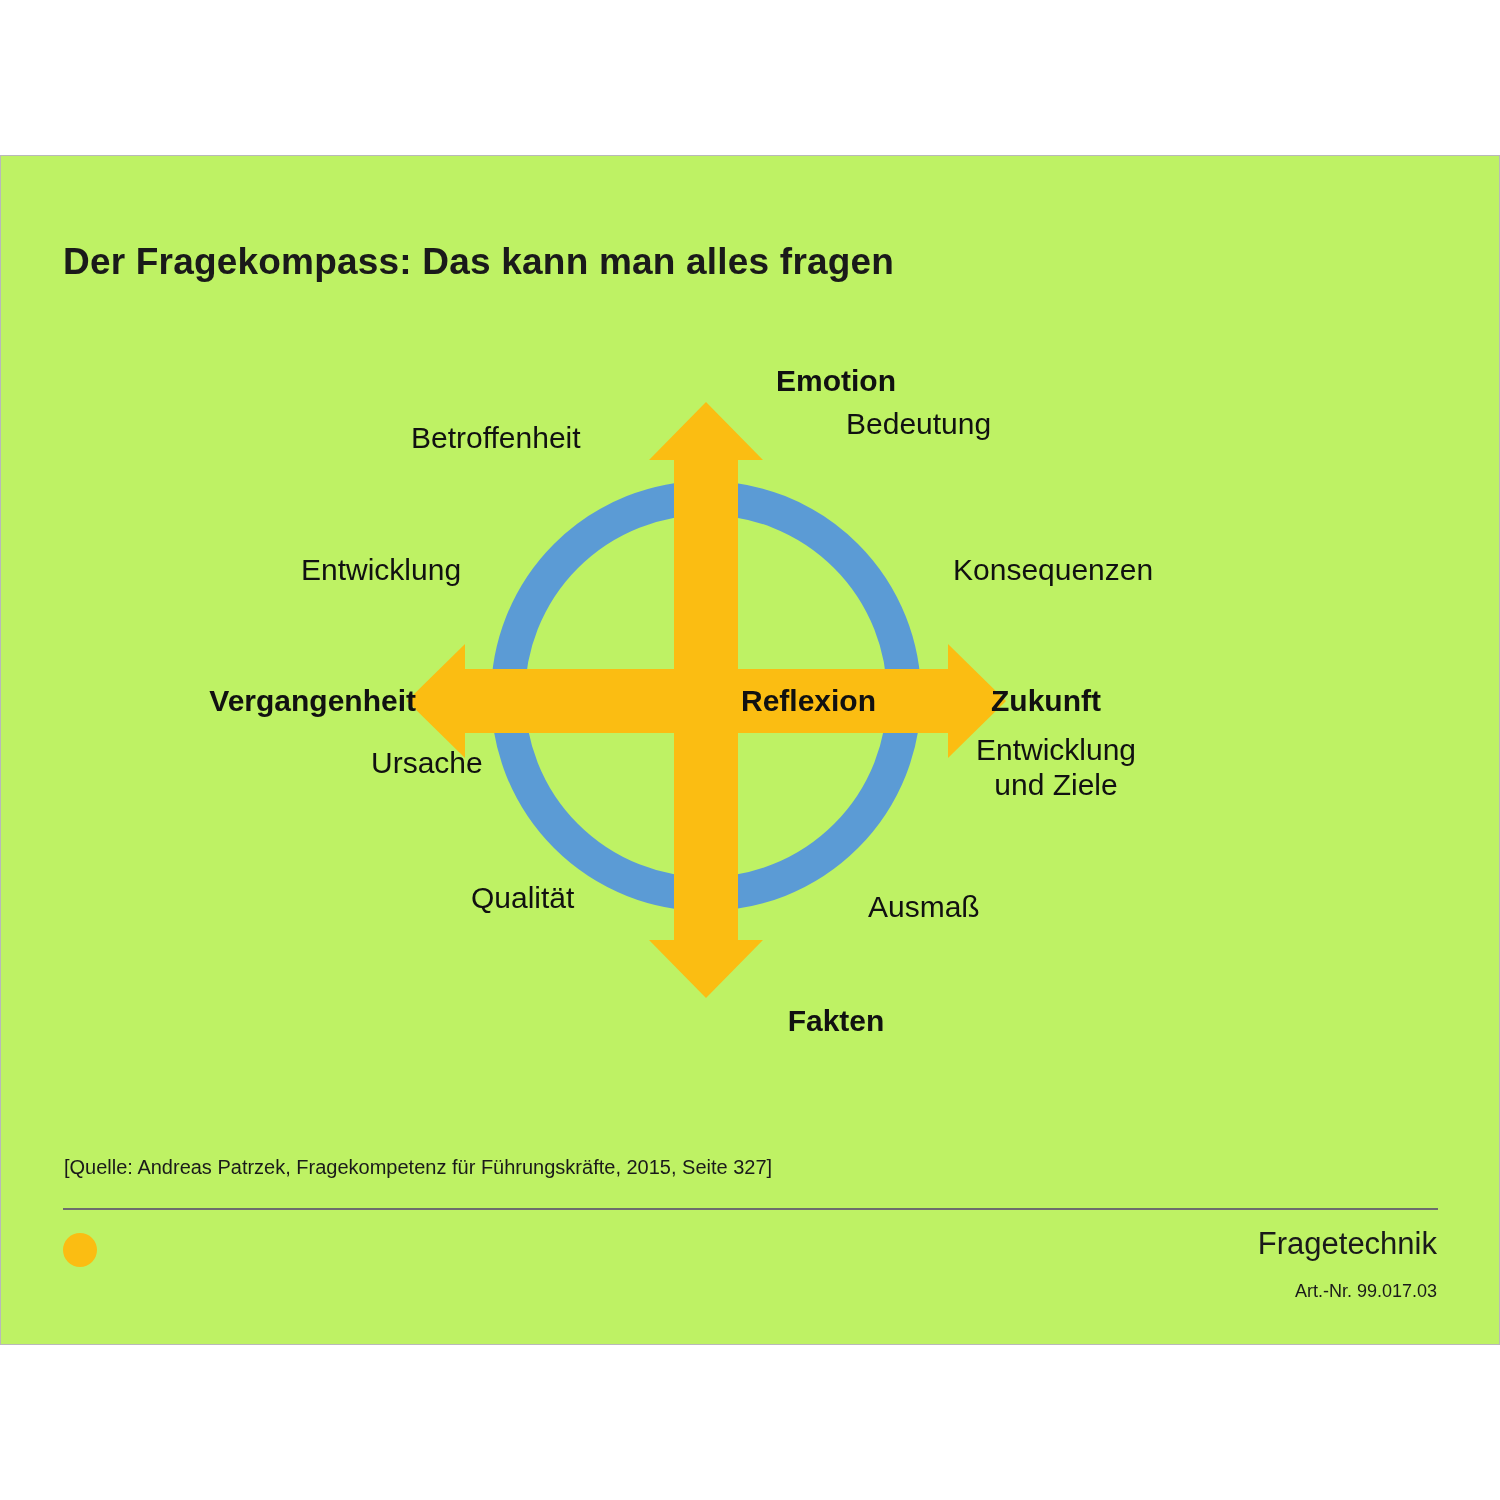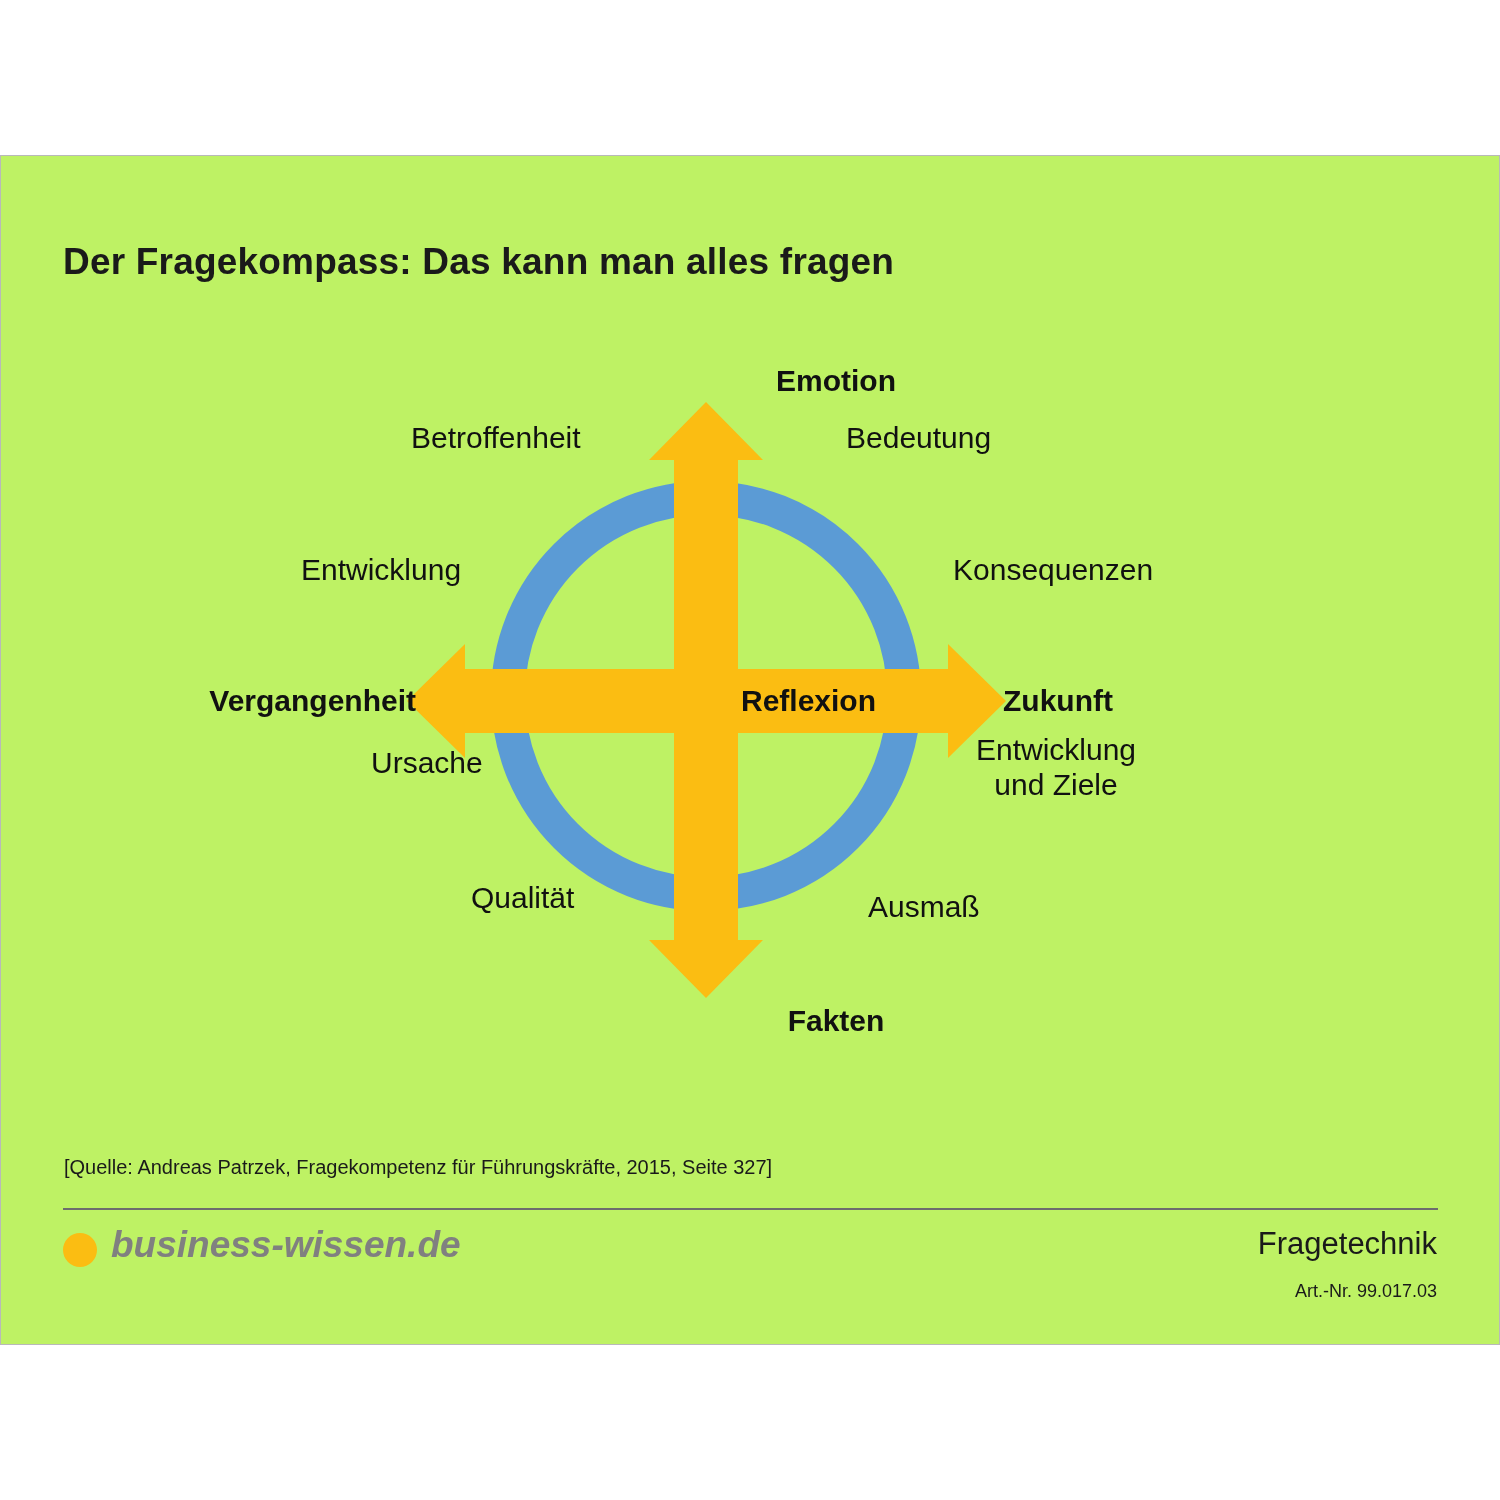--- a/index.html
+++ b/index.html
@@ -110,26 +110,26 @@
     white-space: nowrap;
     line-height: 1.15;
   }
   .lbl.bold { font-weight: bold; }
   .lbl.center-txt { text-align: center; }
 
   
   #lbl-emotion { left: 325px; top: -42px; width: 260px; text-align: center; }
   #lbl-fakten { left: 325px; top: 598px; width: 260px; text-align: center; }
   #lbl-vergangenheit { left: -215px; top: 278px; width: 250px; text-align: right; }
-  #lbl-zukunft { left: 610px; top: 278px; width: 250px; text-align: left; margin-left: 12px; }
+  #lbl-zukunft { left: 610px; top: 278px; width: 250px; text-align: left; }
   #lbl-reflexion { left: 195px; top: 278px; width: 300px; text-align: right; }
 
   
   #lbl-betroffenheit { left: 30px; top: 15px; }
-  #lbl-bedeutung     { left: 465px; top: 15px; text-align: right; }
+  #lbl-bedeutung     { left: 465px; top: 1px; text-align: right; }
   #lbl-entwicklung   { left: -80px; top: 147px; }
   #lbl-konsequenzen  { left: 572px; top: 147px; }
   #lbl-ursache       { left: -10px; top: 340px; }
   #lbl-entw-ziele    { left: 580px; top: 327px; text-align: center; width: 190px; }
   #lbl-qualitaet     { left: 90px; top: 475px; }
   #lbl-ausmass       { left: 487px; top: 476px; margin-top: 8px; }
 
   
   #source {
     position: absolute;
@@ -216,17 +216,16 @@
       <div>und Ziele</div>
     </div>
     <div class="lbl" id="lbl-qualitaet">Qualität</div>
     <div class="lbl" id="lbl-ausmass">Ausmaß</div>
 
   </div>
 
   <div id="source">[Quelle: Andreas Patrzek, Fragekompetenz für Führungskräfte, 2015, Seite 327]</div>
   <div id="footer-rule"></div>
   <div id="logo-dot"></div>
-  <div id="logo-text">business-wissen.de</div>
   <div id="footer-right-title">Fragetechnik</div>
   <div id="footer-right-sub">Art.-Nr. 99.017.03</div>
 
 </div>
 
 </body></html>

